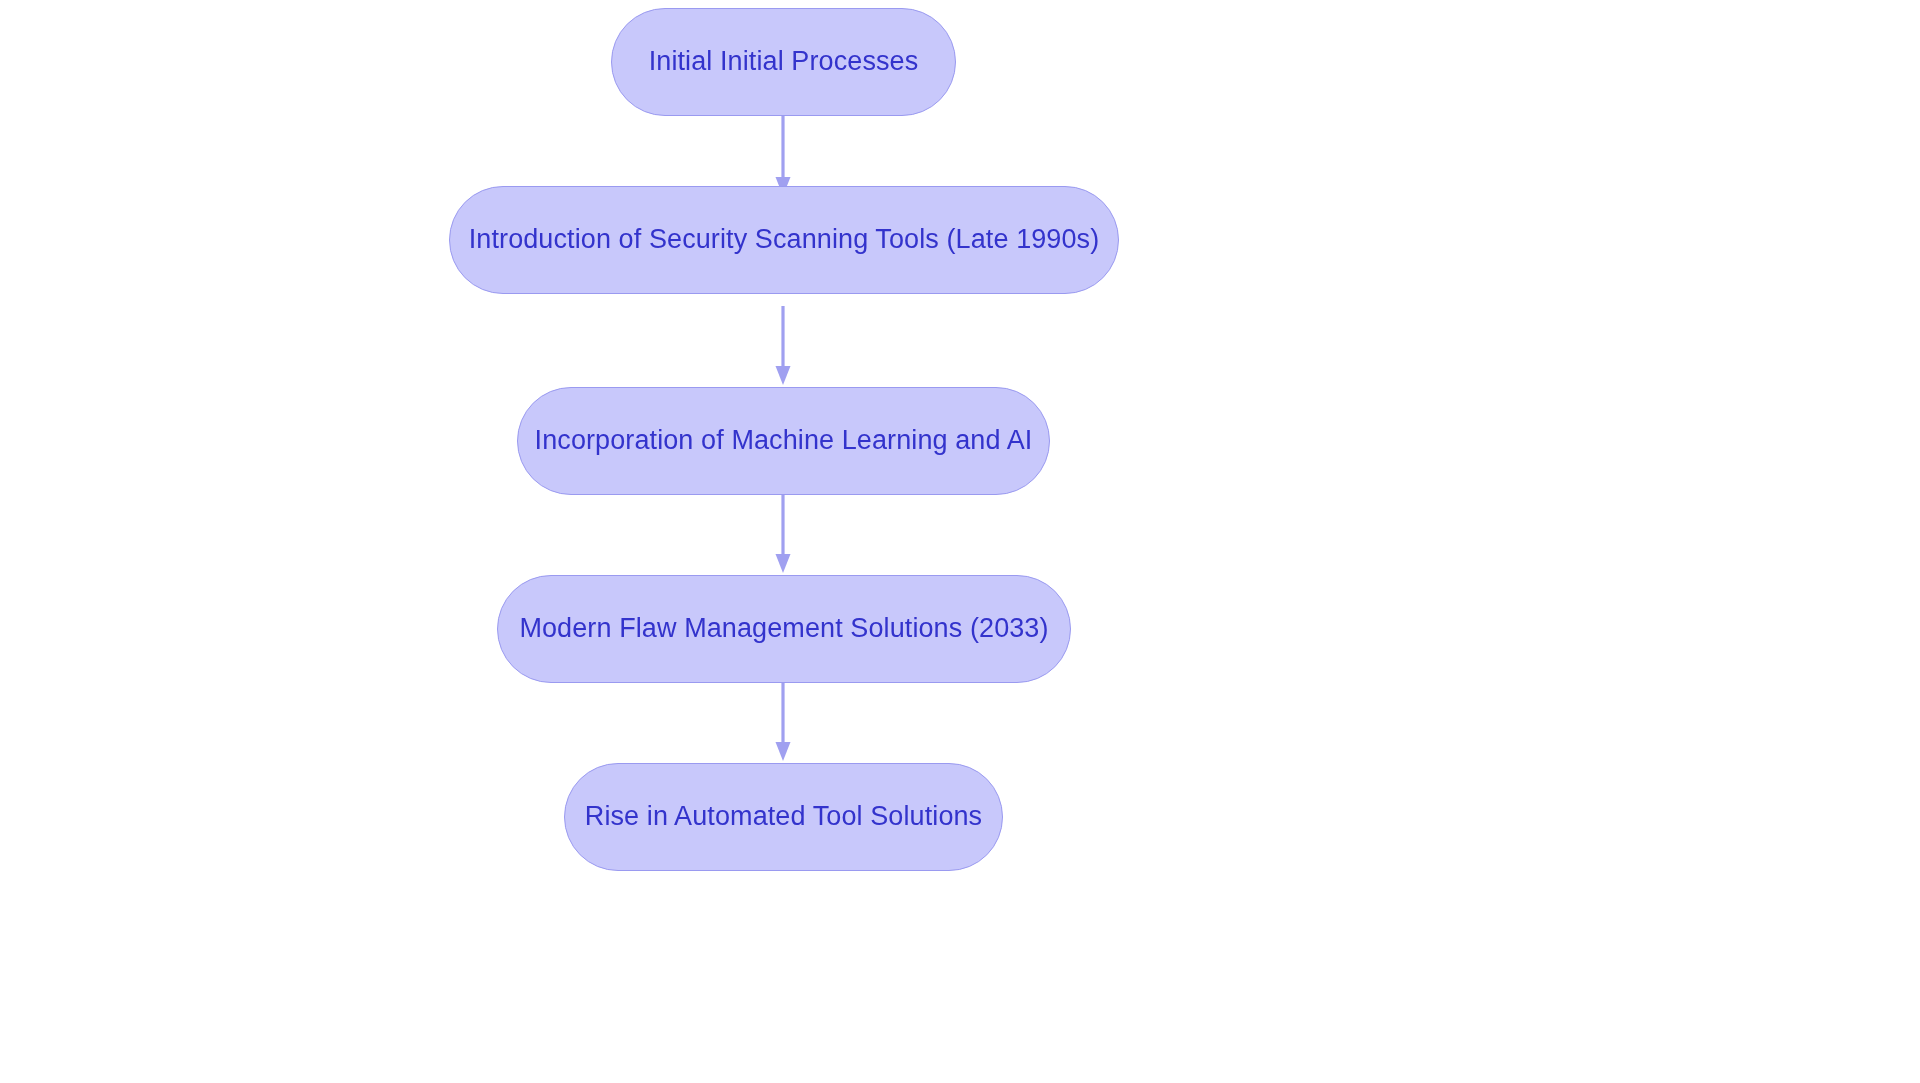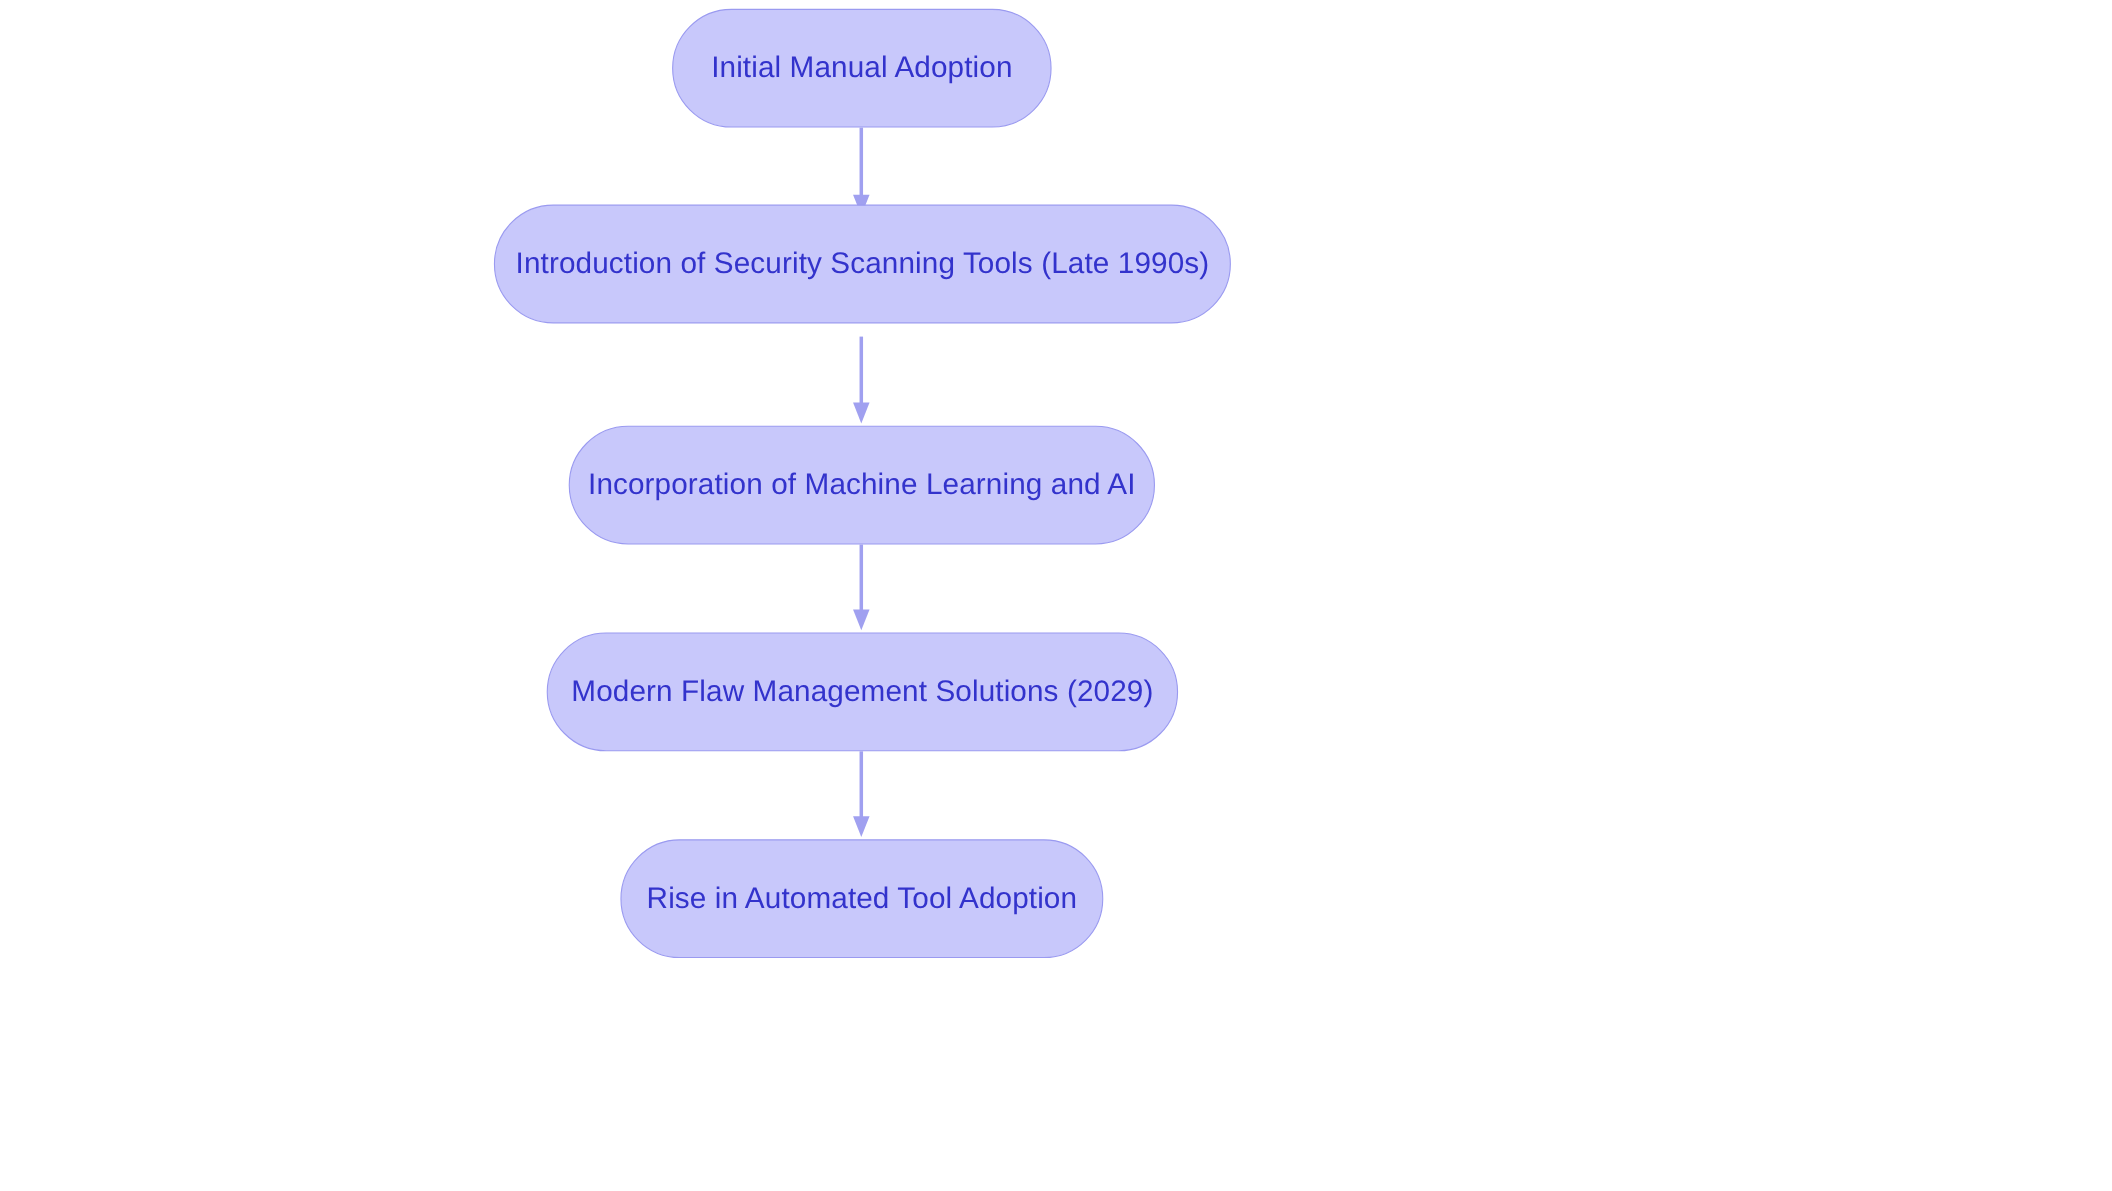--- a/index.html
+++ b/index.html
@@ -82,21 +82,21 @@
   .conn-4 { top: 683px; height: 80px; }
 </style>
 </head>
 <body>
 
 <div id="flowchart-canvas">
   <div class="diagram-stage">
     <div class="flow-column">
 
       <div class="node node-1">
-        <span class="node-label">Initial Manual Adoption</span>
+        <span class="node-label">Initial Initial Processes</span>
       </div>
 
       <div class="connector conn-1">
         <svg width="16" height="82" viewBox="0 0 16 82" aria-hidden="true">
           <line x1="8" y1="0" x2="8" y2="62" stroke="#a0a0f0" stroke-width="3.2"></line>
           <polygon points="8,80 0.5,61 15.5,61" fill="#a0a0f0"></polygon>
         </svg>
       </div>
 
       <div class="node node-2">
@@ -115,29 +115,29 @@
       </div>
 
       <div class="connector conn-3">
         <svg width="16" height="80" viewBox="0 0 16 80" aria-hidden="true">
           <line x1="8" y1="0" x2="8" y2="60" stroke="#a0a0f0" stroke-width="3.2"></line>
           <polygon points="8,78 0.5,59 15.5,59" fill="#a0a0f0"></polygon>
         </svg>
       </div>
 
       <div class="node node-4">
-        <span class="node-label">Modern Flaw Management Solutions (2029)</span>
+        <span class="node-label">Modern Flaw Management Solutions (2033)</span>
       </div>
 
       <div class="connector conn-4">
         <svg width="16" height="80" viewBox="0 0 16 80" aria-hidden="true">
           <line x1="8" y1="0" x2="8" y2="60" stroke="#a0a0f0" stroke-width="3.2"></line>
           <polygon points="8,78 0.5,59 15.5,59" fill="#a0a0f0"></polygon>
         </svg>
       </div>
 
       <div class="node node-5">
-        <span class="node-label">Rise in Automated Tool Adoption</span>
+        <span class="node-label">Rise in Automated Tool Solutions</span>
       </div>
 
     </div>
   </div>
 </div>
 
 </body></html>

